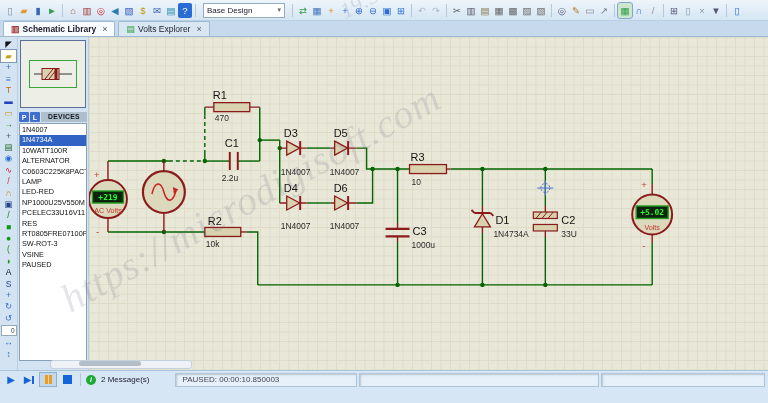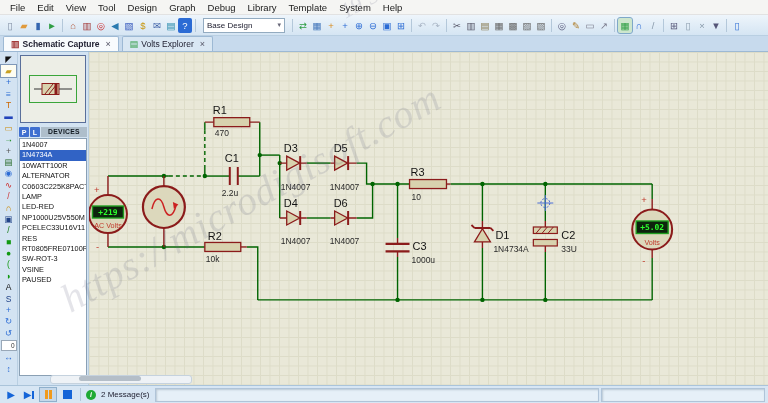--- a/index.html
+++ b/index.html
@@ -71,49 +71,36 @@
   .statusbar{height:17px;background:#d7e6f4;border-top:1px solid #aac4da;display:flex;
              align-items:center;padding:0 3px;font-size:8px;color:#223;gap:2px;}
   .ctrlbtn{width:16px;height:13px;display:flex;align-items:center;justify-content:center;gap:1px;flex:none;}
   .ctrlbtn .tri{color:#1565d8;font-size:10px;line-height:1;}
   .stepbar{width:2px;height:8px;background:#1565d8;}
   .pbar{width:3px;height:9px;background:#f09a1c;}
   .ctrlbtn.pressed{background:#c5d8ea;border:1px solid #8fb0cc;}
   .stopsq{width:9px;height:9px;background:#1565d8;}
   .info-ico{width:10px;height:10px;border-radius:50%;background:#1faa35;color:#fff;font-size:7px;
             font-weight:bold;font-style:italic;display:flex;align-items:center;justify-content:center;flex:none;}
-  .msg{padding:0 4px 0 3px;white-space:nowrap;}
+  .msg{padding:0 24px 0 3px;white-space:nowrap;}
   .status-inset{height:12px;border:1px solid #b0c4d8;background:#e6f0f8;
                 box-shadow:inset 1px 1px 2px rgba(100,120,140,.35);display:flex;
                 align-items:center;padding:0 6px;color:#445;white-space:nowrap;}
   
   .watermark{position:absolute;pointer-events:none;color:rgba(95,95,125,.17);
              font-family:"Liberation Serif",serif;font-style:italic;white-space:nowrap;z-index:9;}
   #wm-main{left:64px;top:278px;font-size:40px;transform:rotate(-29deg);
            transform-origin:left center;letter-spacing:1px;}
   #wm-2{left:342px;top:0px;font-size:22px;transform:rotate(-29deg);transform-origin:left center;}
 </style>
 </head>
 <body>
 
 <div class="app">
 
-  <div class="menubar">
-      <span class="menu-item">File</span>
-      <span class="menu-item">Edit</span>
-      <span class="menu-item">View</span>
-      <span class="menu-item">Tool</span>
-      <span class="menu-item">Design</span>
-      <span class="menu-item">Graph</span>
-      <span class="menu-item">Debug</span>
-      <span class="menu-item">Library</span>
-      <span class="menu-item">Template</span>
-      <span class="menu-item">System</span>
-      <span class="menu-item">Help</span>
-    </div>
 
   <div class="toolbar">
       <div class="tbicon" style="color: rgb(125, 138, 160);">▯</div>
       <div class="tbicon" style="color: rgb(224, 154, 60);">▰</div>
       <div class="tbicon" style="color: rgb(53, 102, 176);">▮</div>
       <div class="tbicon" style="color: rgb(47, 158, 68);">►</div>
       <div class="tbsep"></div>
       <div class="tbicon" style="color: rgb(176, 80, 48);">⌂</div>
       <div class="tbicon" style="color: rgb(163, 58, 58);">▥</div>
       <div class="tbicon" style="color: rgb(204, 34, 34);">◎</div>
@@ -162,21 +149,21 @@
       <div class="tbicon" style="color: rgb(136, 153, 170);">▯</div>
       <div class="tbicon" style="color: rgb(136, 153, 170);">×</div>
       <div class="tbicon" style="color: rgb(85, 85, 119);">▼</div>
       <div class="tbsep"></div>
       <div class="tbicon" style="color: rgb(43, 107, 212);">▯</div>
     </div>
 
   <div class="tabbar">
     <div class="tab active">
       <span class="tabicon" style="color:#a33a3a">▥</span>
-      <span>Schematic Capture</span>
+      <span>Schematic Library</span>
       <span class="tabclose">×</span>
     </div>
     <div class="tab">
       <span class="tabicon" style="color:#2f9e44">▤</span>
       <span>Volts Explorer</span>
       <span class="tabclose">×</span>
     </div>
   </div>
 
   <div class="main">
@@ -425,19 +412,22 @@
     <div class="ctrlbtn pressed">
       <span class="pbar"></span>
         <span class="pbar"></span>
     </div>
     <div class="ctrlbtn">
       <span class="stopsq"></span>
     </div>
     <div class="tbsep"></div>
     <div class="info-ico">i</div>
     <div class="msg">2 Message(s)</div>
+    <div class="status-inset" style="width:168px">
+      <span>PAUSED: 00:00:10.850003</span>
+    </div>
     <div class="status-inset" style="flex:1"></div>
     <div class="status-inset" style="width:150px"></div>
   </div>
 
   <div class="watermark" id="wm-main">https://microdigisoft.com</div>
   <div class="watermark" id="wm-2">19:35</div>
 </div>
 
 </body></html>

